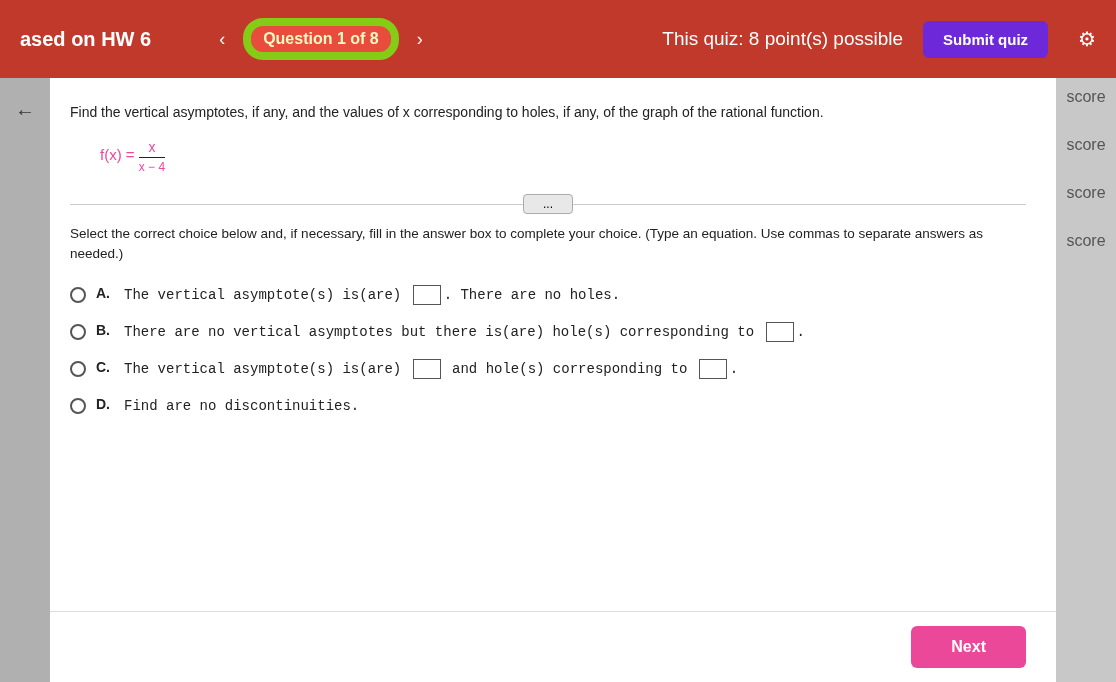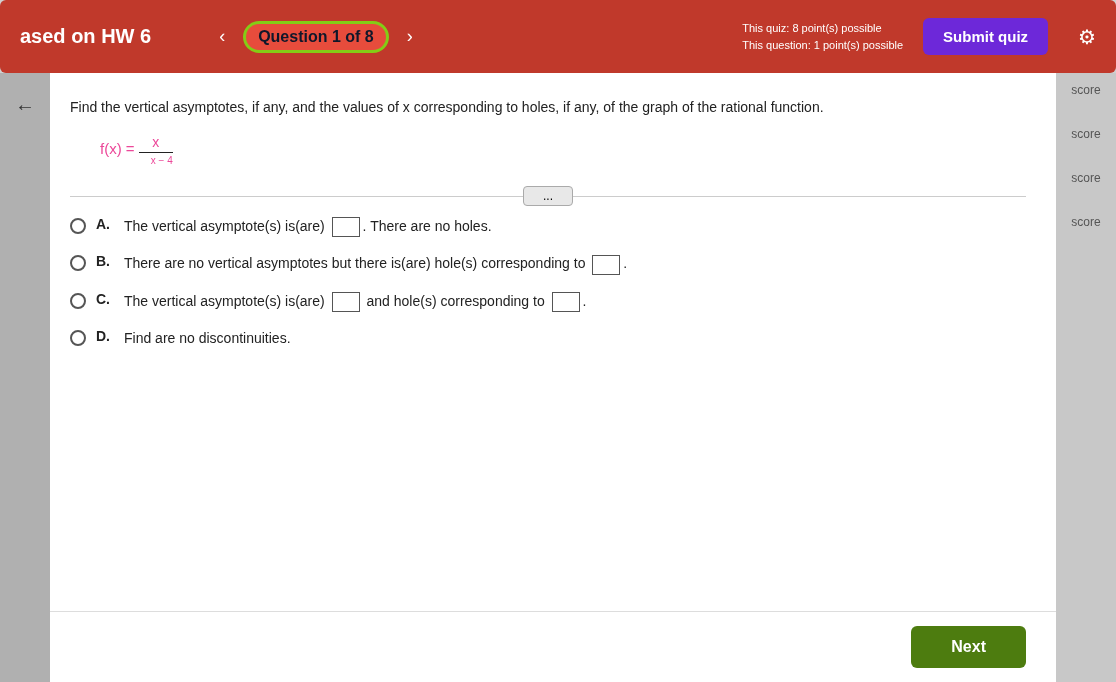--- a/index.html
+++ b/index.html
@@ -23,21 +23,20 @@
 
     
     .header-bar {
       background: #c0392b;
       color: white;
       display: flex;
       align-items: center;
       padding: 18px 20px;
       min-height: 72px;
       gap: 20px;
-      border-radius: 6px;
     }
 
     .header-title {
       font-size: 20px;
       font-weight: bold;
       color: white;
       white-space: nowrap;
     }
 
     .nav-controls {
@@ -51,32 +50,32 @@
       background: transparent;
       border: none;
       color: white;
       font-size: 18px;
       cursor: pointer;
       padding: 4px 8px;
     }
 
     .question-label {
       background: #e74c3c;
-      color: #0f172a;
+      color: #fef9c3;
       font-size: 16px;
       font-weight: bold;
       padding: 4px 12px;
       border-radius: 20px;
-      border: 3px solid #84cc16;
+      border: 8px solid #84cc16;
     }
 
     .quiz-info {
       margin-left: auto;
       color: white;
-      font-size: 11px;
+      font-size: 19px;
       line-height: 1.5;
     }
 
     .quiz-info span {
       display: block;
     }
 
     .submit-btn {
       background: #6d28d9;
       color: white;
@@ -101,21 +100,21 @@
       width: 60px;
       background: #c8c8c8;
       display: flex;
       flex-direction: column;
       align-items: center;
       padding-top: 10px;
       gap: 30px;
     }
 
     .score-label {
-      font-size: 12px;
+      font-size: 16px;
       color: #555;
       writing-mode: horizontal-tb;
     }
 
     
     .content-area {
       flex: 1;
       background: white;
       margin: 0;
       display: flex;
@@ -170,22 +169,21 @@
     .fraction .numerator {
       display: block;
       border-bottom: 1.5px solid #222;
       padding-bottom: 2px;
       font-size: 14px;
     }
 
     .fraction .denominator {
       display: block;
       padding-top: 2px;
-      font-size: 10px;
-      margin-left: 12px;
+      font-size: 12px;
     }
 
     .more-btn {
       display: inline-block;
       background: #e8e8e8;
       border: 1px solid #aaa;
       border-radius: 4px;
       padding: 2px 8px;
       font-size: 12px;
       cursor: pointer;
@@ -238,20 +236,21 @@
     }
 
     .option-letter {
       font-weight: bold;
       min-width: 18px;
     }
 
     .option-text {
       flex: 1;
       line-height: 1.5;
+      font-family: Liberation Mono, monospace;
     }
 
     .answer-box {
       display: inline-block;
       width: 28px;
       height: 20px;
       border: 1px solid #555;
       background: white;
       vertical-align: middle;
       margin: 0 3px;
@@ -261,21 +260,21 @@
     .bottom-bar {
       background: white;
       border-top: 1px solid #ddd;
       padding: 14px 30px;
       display: flex;
       justify-content: flex-end;
       align-items: center;
     }
 
     .next-btn {
-      background: #4d7c0f;
+      background: #ec4899;
       color: white;
       border: none;
       border-radius: 6px;
       padding: 12px 40px;
       font-size: 16px;
       font-weight: bold;
       cursor: pointer;
     }
   </style>
 </head>
@@ -287,21 +286,20 @@
     <span class="header-title">ased on HW 6</span>
 
     <div class="nav-controls">
       <button class="nav-arrow">‹</button>
       <span class="question-label">Question 1 of 8</span>
       <button class="nav-arrow">›</button>
     </div>
 
     <div class="quiz-info">
       <span>This quiz: 8 point(s) possible</span>
-      <span>This question: 1 point(s) possible</span>
     </div>
 
     <button class="submit-btn">Submit quiz</button>
 
     <span class="gear-icon">⚙</span>
   </div>
 
   <div class="content-area">
 
     <div class="left-panel">
@@ -318,20 +316,21 @@
           <span class="denominator">x − 4</span>
         </span>
       </div>
 
       <div class="divider-row">
         <div class="divider-line"></div>
         <button class="more-btn">...</button>
         <div class="divider-line"></div>
       </div>
 
+      <p class="instructions-text">Select the correct choice below and, if necessary, fill in the answer box to complete your choice. (Type an equation. Use commas to separate answers as needed.)</p>
 
       <div class="options-list">
 
         <div class="option-item">
           <div class="radio-btn"></div>
           <span class="option-letter">A.</span>
           <span class="option-text">
             The vertical asymptote(s) is(are) <span class="answer-box"></span>. There are no holes.
           </span>
         </div>

